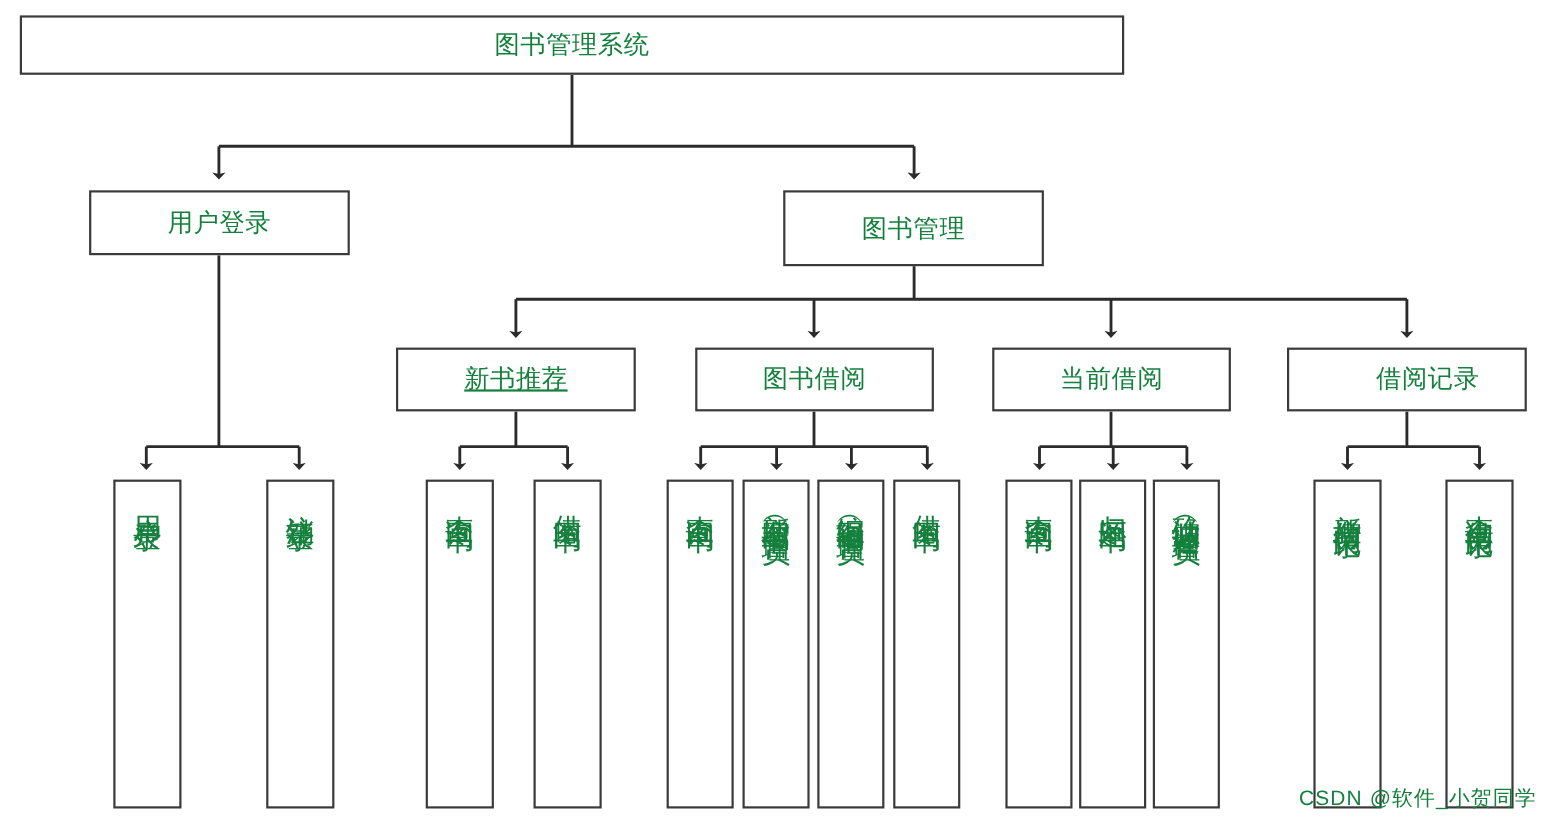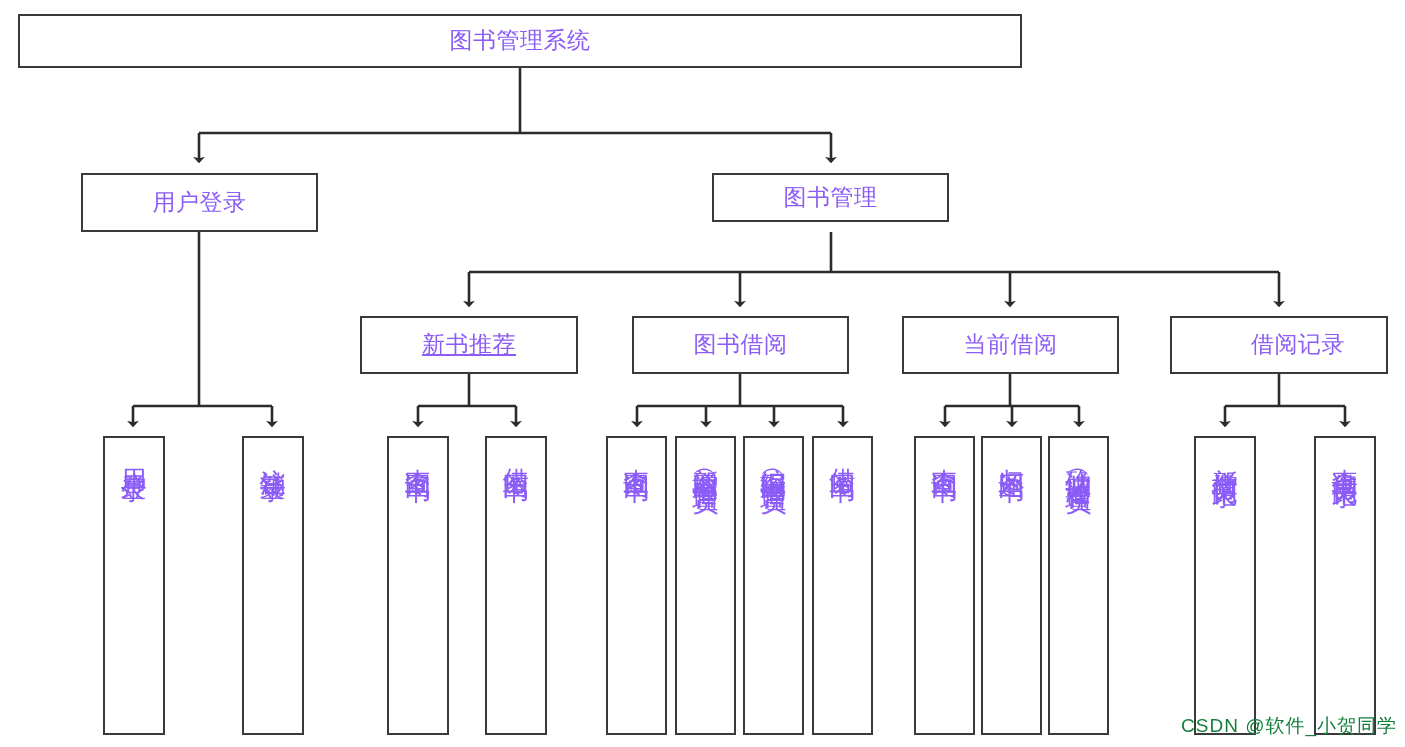--- a/index.html
+++ b/index.html
@@ -27,21 +27,21 @@
   }
   .node {
     position: absolute;
     box-sizing: border-box;
     background: #ffffff;
     border: 2.5px solid #3a3a3a;
     display: flex;
     align-items: center;
     justify-content: center;
     text-align: center;
-    color: #8b5cf6;
+    color: #15803d;
     z-index: 2;
   }
   .node .label {
     display: block;
     line-height: 1.18;
     letter-spacing: 0.5px;
     white-space: nowrap;
   }
   .node.horiz .label {
     font-size: 23px;
@@ -124,21 +124,21 @@
     </g>
   </svg>
 
   <div class="node horiz" style="left:18px; top:14px; width:1004px; height:54px;">
     <span class="label">图书管理系统</span>
   </div>
 
   <div class="node horiz" style="left:81px; top:173px; width:237px; height:59px;">
     <span class="label">用户登录</span>
   </div>
-  <div class="node horiz" style="left:712px; top:173px; width:237px; height:49px;">
+  <div class="node horiz" style="left:712px; top:173px; width:237px; height:69px;">
     <span class="label">图书管理</span>
   </div>
 
   <div class="node horiz" style="left:360px; top:316px; width:218px; height:58px;text-decoration:underline;">
     <span class="label">新书推荐</span>
   </div>
   <div class="node horiz" style="left:632px; top:316px; width:217px; height:58px;">
     <span class="label">图书借阅</span>
   </div>
   <div class="node horiz" style="left:902px; top:316px; width:217px; height:58px;">

